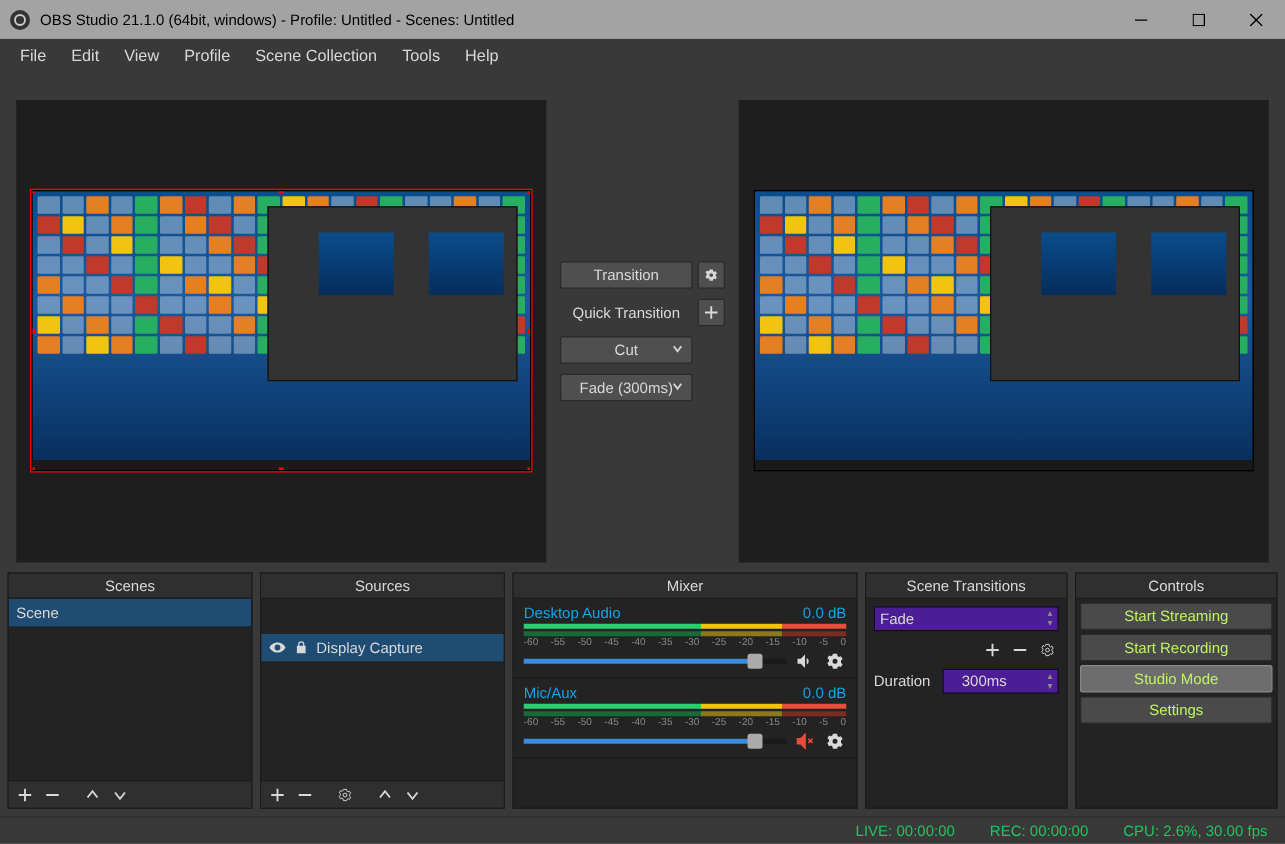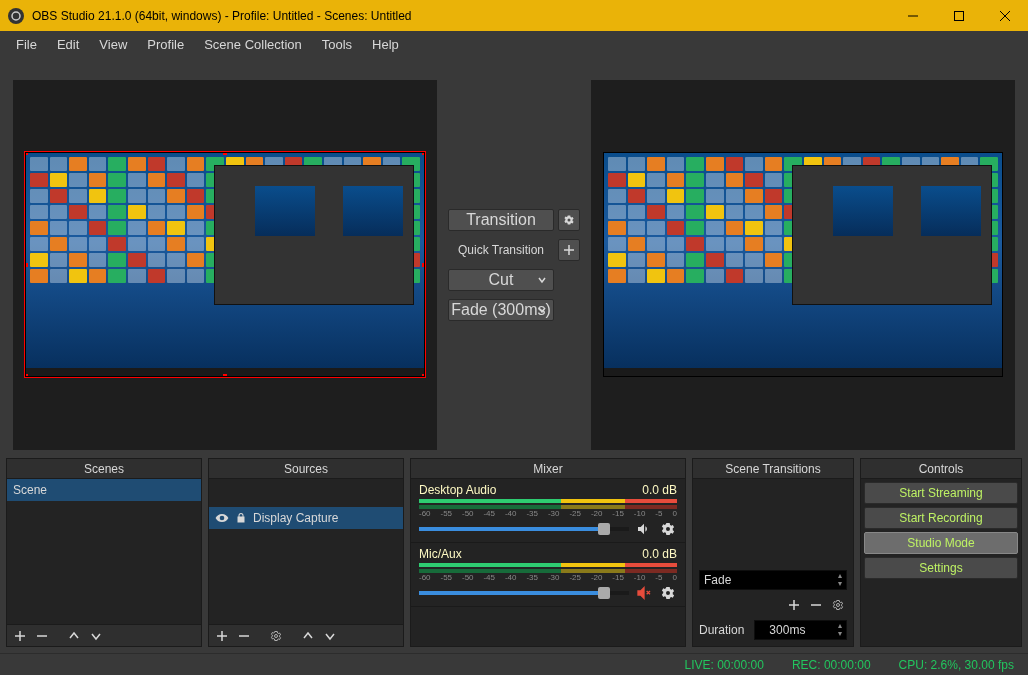--- a/index.html
+++ b/index.html
@@ -1,19 +1,19 @@
 <!DOCTYPE html>
 <html><head>
 <meta charset="utf-8">
 <style>
 * { margin: 0; padding: 0; box-sizing: border-box; font-family: "Segoe UI", Arial, sans-serif; }
 body { background: #ffffff; width: 1028px; height: 675px; overflow: hidden; }
 
 
-.titlebar { height: 31px; background: #eab308; display: flex; align-items: center; padding-left: 8px; }
+.titlebar { height: 31px; background: #a3a3a3; display: flex; align-items: center; padding-left: 8px; }
 .titlebar .app-icon { width: 16px; height: 16px; background: #333; border-radius: 50%; margin-right: 8px; display:flex; align-items:center; justify-content:center; }
 .titlebar .app-icon svg { width:10px; height:10px; }
 .titlebar .title { font-size: 12px; color: #000; flex: 1; }
 .titlebar .winbtn { width: 46px; height: 31px; display: flex; align-items: center; justify-content: center; }
 .titlebar .winbtn svg { stroke:#000; stroke-width:1; fill:none; }
 
 
 .app { background: #393939; height: 644px; color: #d8d8d8; font-size: 12px; display: flex; flex-direction: column; }
 
 
@@ -43,63 +43,63 @@
 .desktop-icons span:nth-child(7n){ background:#c0392b;}
 .desktop-icons span:nth-child(11n){ background:#f1c40f;}
 .taskbar { position:absolute; left:0; right:0; bottom:0; height:8px; background:#1a1a1a;}
 .obs-window-nested { position:absolute; right:10px; top:12px; width:200px; height:140px; background:#333; border:1px solid #111;}
 .obs-window-nested .inner1{position:absolute; left:40px; top:20px; width:60px; height:50px; background:linear-gradient(180deg,#0a4d8c,#062d5a);}
 .obs-window-nested .inner2{position:absolute; right:10px; top:20px; width:60px; height:50px; background:linear-gradient(180deg,#0a4d8c,#062d5a);}
 
 
 .transition-col { width: 154px; display: flex; flex-direction: column; align-items: center; gap: 8px; }
 .trow { display:flex; gap:4px; align-items:center; width: 100%; justify-content: center;}
-.tbtn { background: #4f4f4f; border: 1px solid #2a2a2a; color: #d8d8d8; height: 22px; font-size: 16px; display: flex; align-items: center; justify-content: center; border-radius:2px; }
+.tbtn { background: #4f4f4f; border: 1px solid #2a2a2a; color: #d8d8d8; height: 22px; font-size: 12px; display: flex; align-items: center; justify-content: center; border-radius:2px; }
 .tbtn.main { width: 106px; }
 .tbtn.icon { width: 22px; }
 .tlabel { font-size:12px; color:#d8d8d8; width:106px; text-align:center;}
 .tbtn.dropdown { width: 106px; justify-content: center; position:relative; }
 .tbtn .chev { position:absolute; right:6px; }
 
 
 .panels { display: flex; gap: 6px; padding: 6px; flex: 1; background:#393939;}
 .panel { background: #232323; display: flex; flex-direction: column; border:1px solid #1b1b1b; }
 .panel-header { background: #2f2f2f; height: 20px; font-size: 12px; color: #d8d8d8; display: flex; align-items: center; justify-content: center; border-bottom:1px solid #1b1b1b;}
 .panel-body { flex: 1; overflow: hidden; }
 .panel-footer { height: 22px; background: #2f2f2f; display: flex; align-items: center; gap: 4px; padding: 0 4px; border-top:1px solid #1b1b1b;}
 .panel.scenes { width: 196px; }
 .panel.sources { width: 196px; gap: 28px; }
 .panel.mixer { flex: 1; }
-.panel.st { width: 162px; justify-content: space-between; }
+.panel.st { width: 162px; }
 .panel.controls { width: 162px; }
 
 .list-item { height: 22px; display: flex; align-items: center; padding: 0 6px; font-size: 12px; color: #d8d8d8;}
 .list-item.selected { background: #1f4c73; }
 .list-item .icon-slot { margin-right: 6px; display:flex; align-items:center;}
 
 .iconbtn { width: 18px; height: 18px; display: flex; align-items: center; justify-content: center; color:#d8d8d8;}
 .iconbtn svg { stroke:#d8d8d8; fill:none; stroke-width:1.5;}
 
 
 .mixer-item { padding: 4px 8px; border-bottom:1px solid #1a1a1a;}
-.mixer-top { display:flex; justify-content:space-between; font-size:12px; color:#fef9c3; margin-bottom:2px;align-items:flex-end;}
+.mixer-top { display:flex; justify-content:space-between; font-size:12px; color:#0ea5e9; margin-bottom:2px;align-items:flex-end;}
 .meter { height: 4px; background: linear-gradient(90deg, #2ecc71 0%, #2ecc71 55%, #f1c40f 55%, #f1c40f 80%, #e74c3c 80%, #e74c3c 100%); position:relative; margin-bottom:2px;}
 .meter2 { height:4px; background: linear-gradient(90deg, #176b3a 0%, #176b3a 55%, #8a7a1a 55%, #8a7a1a 80%, #7c2a22 80%, #7c2a22 100%);}
 .ticks { display:flex; justify-content:space-between; font-size:8px; color:#888; margin-bottom:2px;}
 .mixer-bottom { display:flex; align-items:center; gap:6px;}
 .slider-track { flex:1; height:4px; background:#1a1a1a; position:relative; }
 .slider-fill { position:absolute; left:0; top:0; bottom:0; background:#3a8dde; width:88%;}
 .slider-handle { position:absolute; left:88%; top:-4px; width:12px; height:12px; background:#aaa; border-radius:2px; margin-left:-6px;}
 .mixer-icon { width:18px; height:18px; display:flex; align-items:center; justify-content:center;}
 .mixer-icon svg { fill:#d8d8d8;}
 .mixer-icon.muted svg { fill:#e74c3c;}
 
 
 .st-body { padding:6px; display:flex; flex-direction:column; gap:6px;}
-.st-select { background:#000000; border:1px solid #0e0e0e; color:#d8d8d8; height:20px; font-size:12px; padding:0 4px; display:flex; align-items:center; position:relative;}
+.st-select { background:#4c1d95; border:1px solid #0e0e0e; color:#d8d8d8; height:20px; font-size:12px; padding:0 4px; display:flex; align-items:center; position:relative;}
 .st-select .ud { position:absolute; right:4px; font-size:8px; line-height:8px; color:#888;}
 .st-row { display:flex; justify-content:flex-end; gap:4px;}
 .st-row .iconbtn { width:18px; height:18px;}
 .st-duration { display:flex; align-items:center; gap:10px; font-size:12px;}
 .st-duration .st-select { flex:1;padding-left:14px;}
 
 
 .ctrl-body { padding: 3px; display:flex; flex-direction:column; gap:3px;}
 .ctrl-btn { background:#4a4a4a; border:1px solid #2a2a2a; height:22px; font-size:12px; color:#bef264; display:flex; align-items:center; justify-content:center; border-radius:2px;}
 .ctrl-btn.active { background:#6d6d6d; border-color:#888;}

